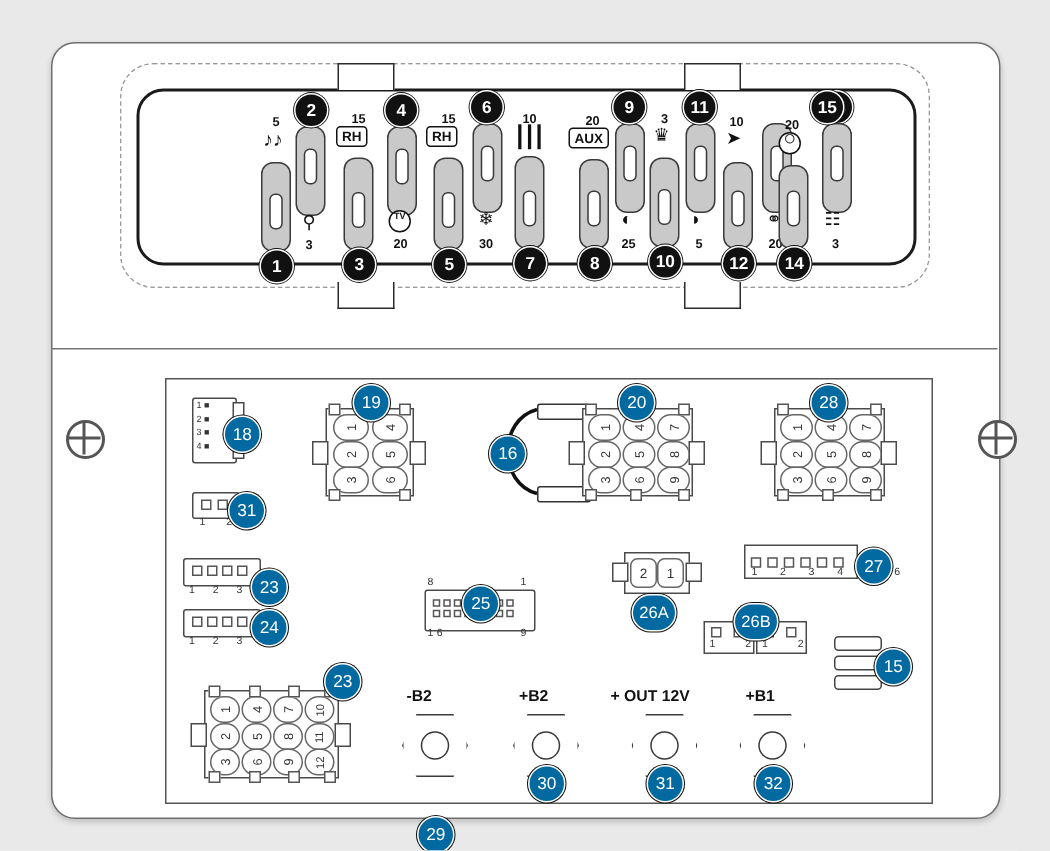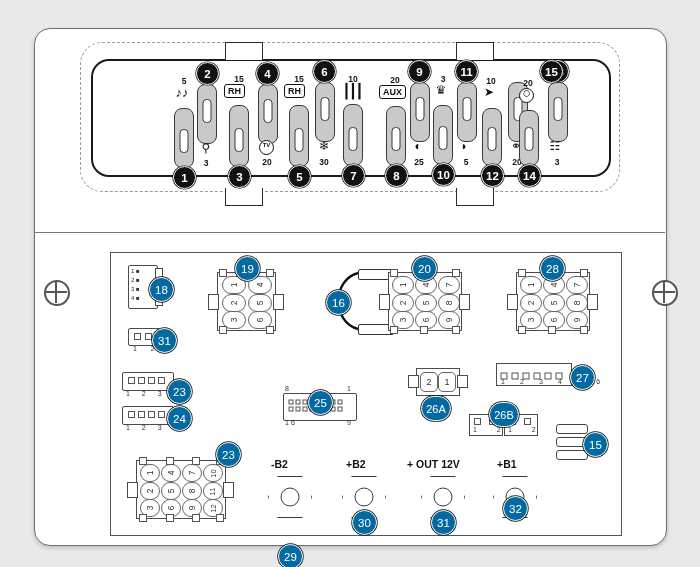--- a/index.html
+++ b/index.html
@@ -500,15 +500,15 @@
   <div class="termlbl" style="left:407px;top:458px;">+ OUT 12V</div>
   <div class="hex" style="left:421px;top:476px;">
       <div class="hole"></div>
     </div>
   <div class="cnum" style="left:431px;top:510px;">31</div>
 
   <div class="termlbl" style="left:497px;top:458px;">+B1</div>
   <div class="hex" style="left:493px;top:476px;">
       <div class="hole"></div>
     </div>
-  <div class="cnum" style="left:503px;top:496px;">32</div>
+  <div class="cnum" style="left:503px;top:510px;">32</div>
 
 </div>
 
 </body></html>

